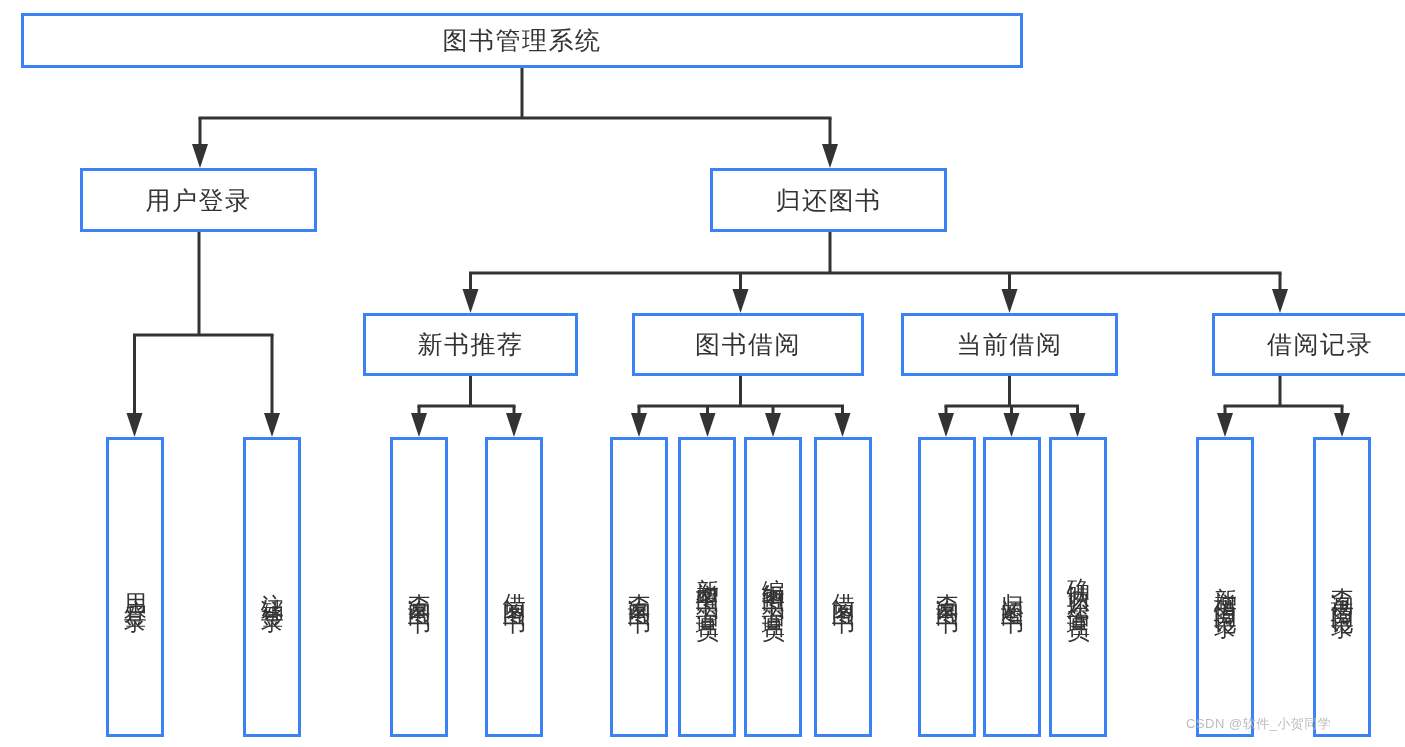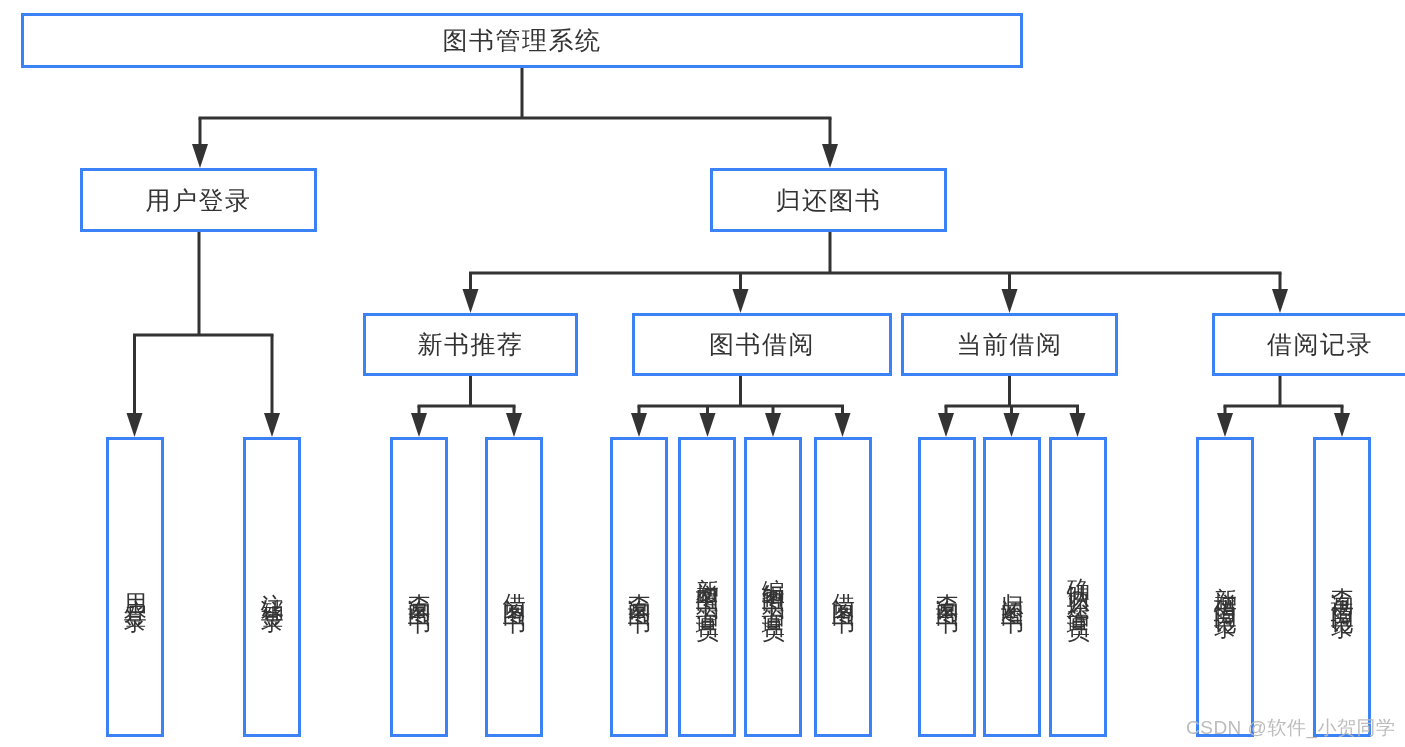--- a/index.html
+++ b/index.html
@@ -42,21 +42,21 @@
     text-orientation: mixed;
     font-size: 23px;
     letter-spacing: 6px;
     line-height: 1.1;
     white-space: nowrap;
   }
   .watermark {
     position: absolute;
     left: 1186px;
     top: 715px;
-    font-size: 19px;
+    font-size: 13px;
     letter-spacing: 0.5px;
     color: #b9b9b9;
     white-space: nowrap;
     z-index: 10;
     opacity: 0.95;
   }
 </style>
 </head>
 <body>
 
@@ -144,21 +144,21 @@
   <div class="box" style="left:80px;top:168px;width:237px;height:64px;">
     <span class="hlabel">用户登录</span>
   </div>
   <div class="box" style="left:710px;top:168px;width:237px;height:64px;">
     <span class="hlabel">归还图书</span>
   </div>
 
   <div class="box" style="left:363px;top:313px;width:215px;height:63px;">
     <span class="hlabel">新书推荐</span>
   </div>
-  <div class="box" style="left:632px;top:313px;width:260px;height:63px;">
+  <div class="box" style="left:632px;top:313px;width:232px;height:63px;">
     <span class="hlabel">图书借阅</span>
   </div>
   <div class="box" style="left:901px;top:313px;width:217px;height:63px;">
     <span class="hlabel">当前借阅</span>
   </div>
   <div class="box" style="left:1172px;top:313px;width:216px;height:63px;margin-left:40px;">
     <span class="hlabel">借阅记录</span>
   </div>
 
   <div class="box leaf" style="left:106px;top:437px;width:58px;height:300px;">

